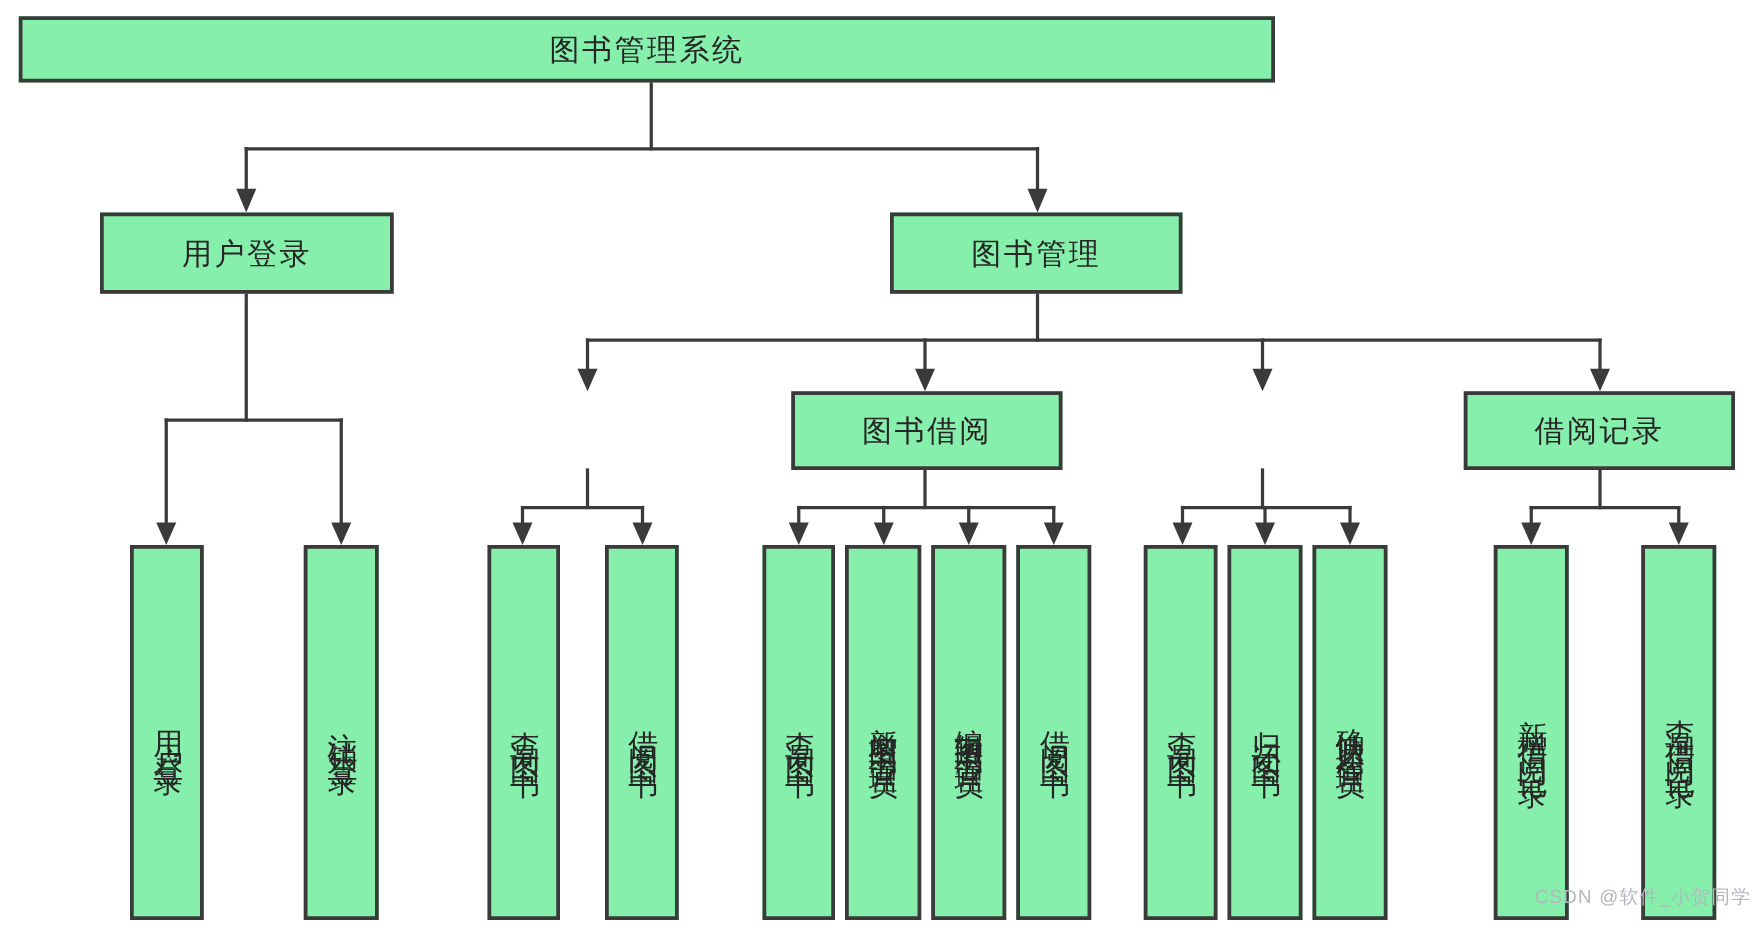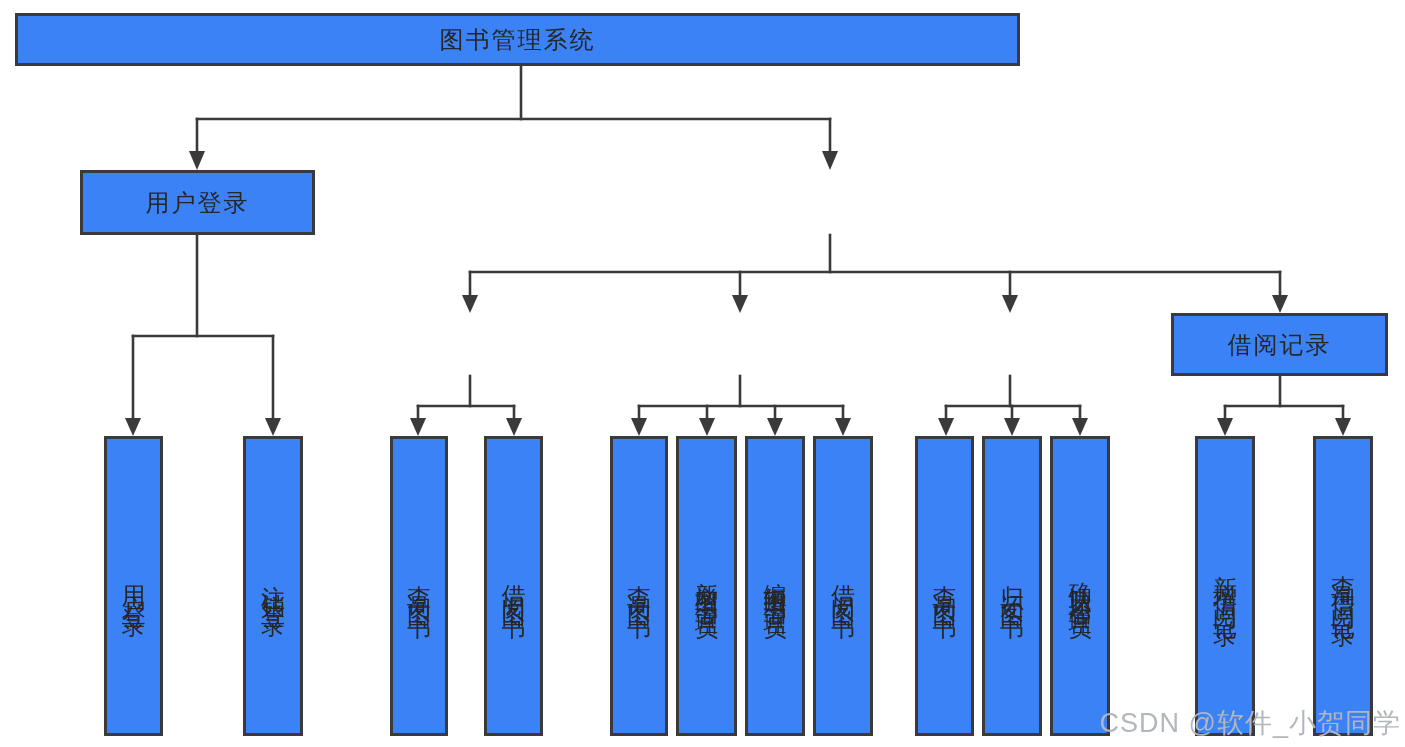--- a/index.html
+++ b/index.html
@@ -14,21 +14,21 @@
   }
   .wires {
     position: absolute;
     left: 0; top: 0;
     width: 1405px; height: 747px;
     pointer-events: none;
   }
   .node {
     position: absolute;
     box-sizing: border-box;
-    background: #3b82f6;
+    background: #86efac;
     border: 3px solid #3a3a3a;
     display: flex;
     align-items: center;
     justify-content: center;
   }
   .node .htext {
     font-size: 24px;
     letter-spacing: 2px;
     white-space: nowrap;
     color: #262626;
@@ -42,22 +42,22 @@
     white-space: nowrap;
     color: #262626;
   }
   .node .vtext.tight {
     font-size: 23px;
     letter-spacing: 5px;
   }
   .watermark {
     position: absolute;
     right: 4px;
-    bottom: 6px;
-    font-size: 27px;
+    bottom: 20px;
+    font-size: 15px;
     color: #b2b6bd;
     letter-spacing: 1px;
     white-space: nowrap;
     z-index: 5;
   }
 </style>
 </head>
 <body>
 
 <div class="stage">
@@ -135,21 +135,27 @@
     </g>
   </svg>
 
   <div class="node" style="left:15px;top:13px;width:1005px;height:53px">
     <span class="htext">图书管理系统</span>
   </div>
 
   <div class="node" style="left:80px;top:170px;width:235px;height:65px">
     <span class="htext">用户登录</span>
   </div>
-
+  <div class="node" style="left:712px;top:170px;width:234px;height:65px">
+    <span class="htext">图书管理</span>
+  </div>
+
+  <div class="node" style="left:633px;top:313px;width:217px;height:63px">
+    <span class="htext">图书借阅</span>
+  </div>
   <div class="node" style="left:1171px;top:313px;width:217px;height:63px">
     <span class="htext">借阅记录</span>
   </div>
 
   <div class="node" style="left:104px;top:436px;width:59px;height:300px">
     <span class="vtext">用户登录</span>
   </div>
   <div class="node" style="left:243px;top:436px;width:60px;height:300px">
     <span class="vtext">注销登录</span>
   </div>

